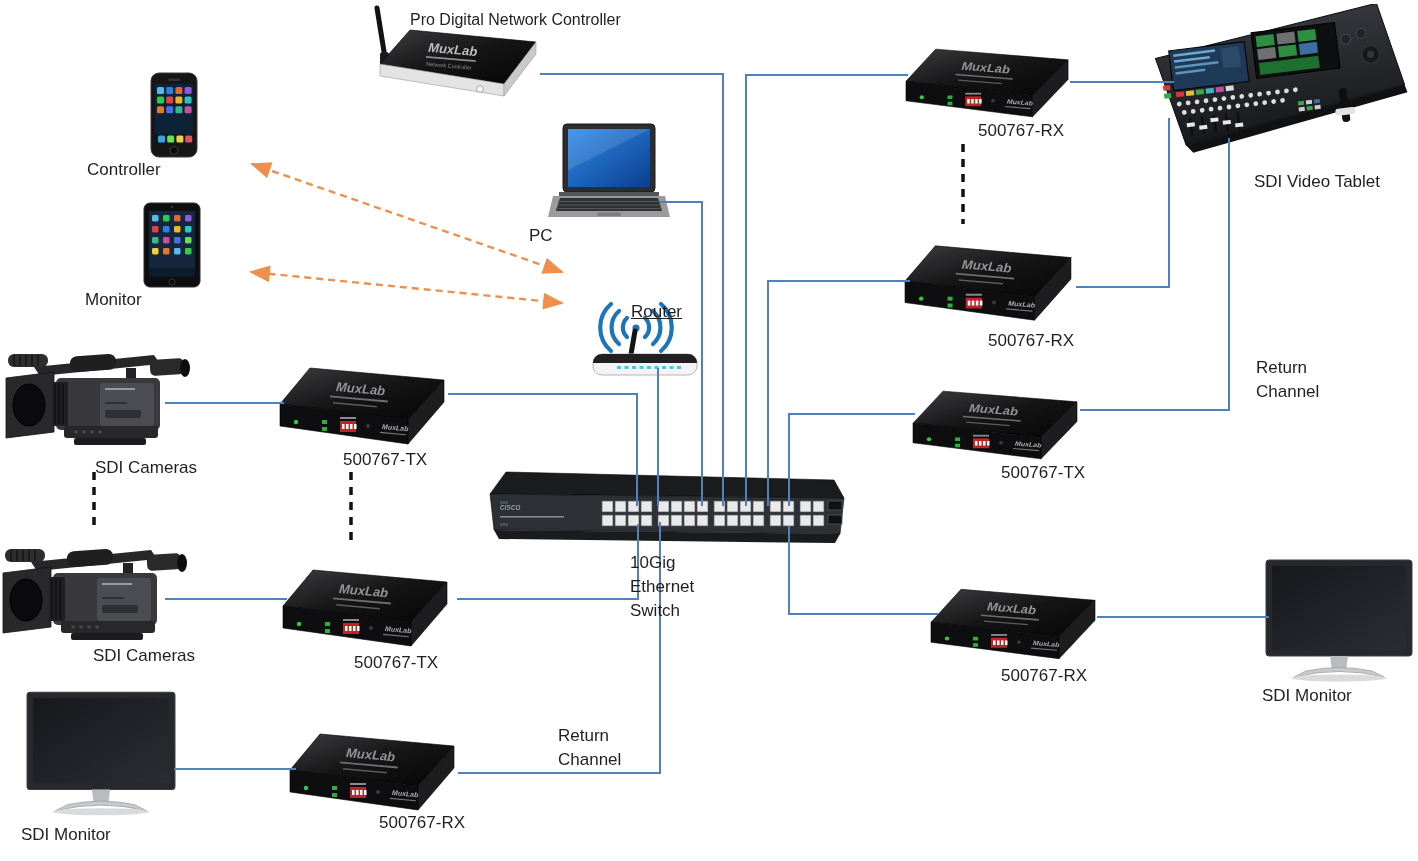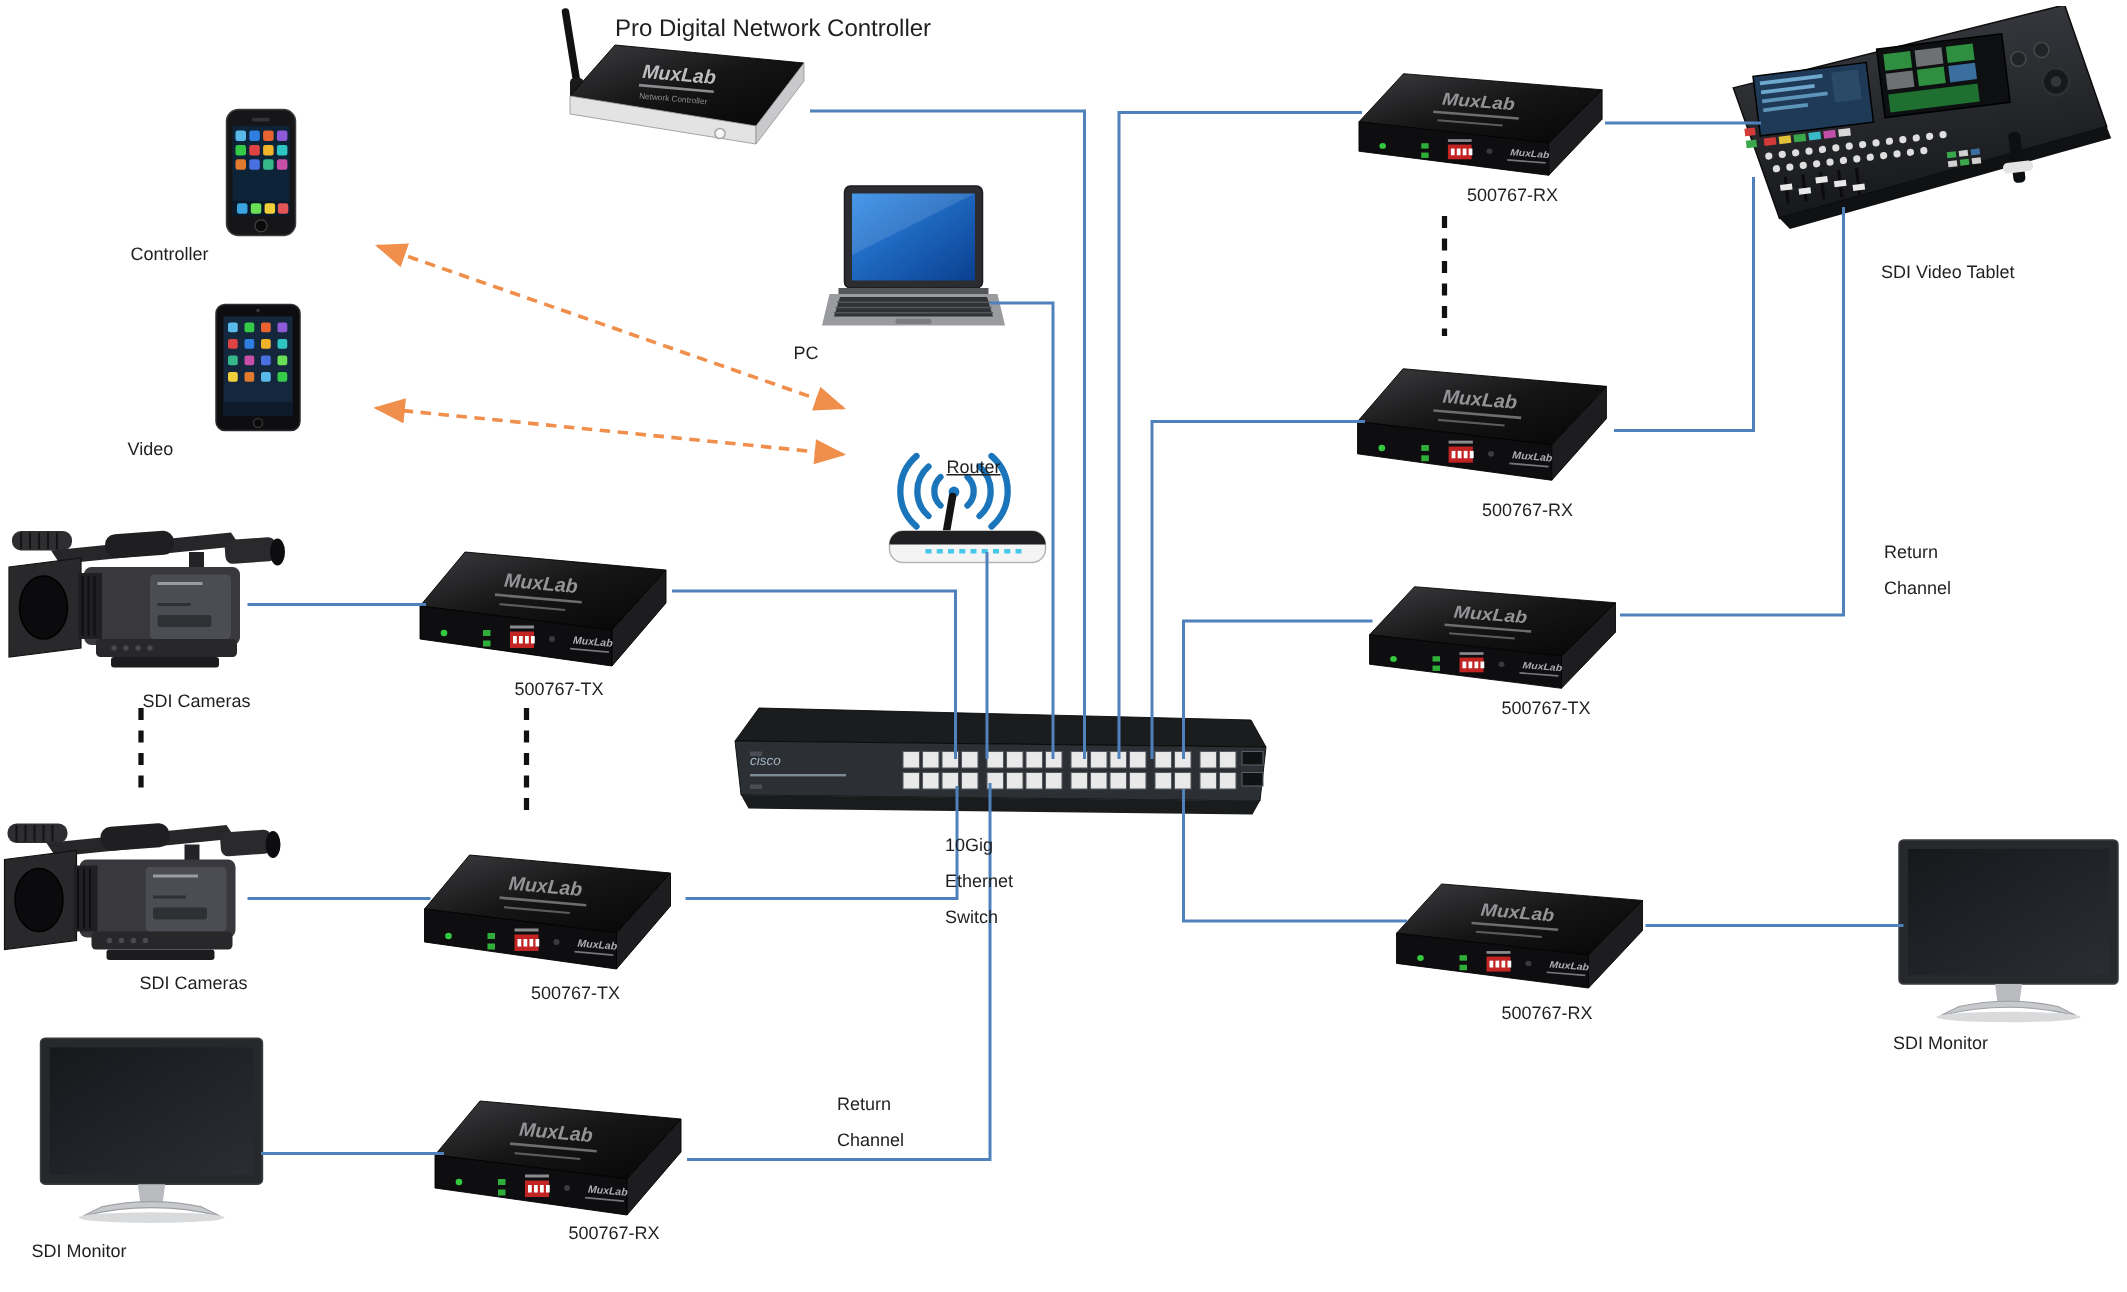--- a/index.html
+++ b/index.html
@@ -2,21 +2,21 @@
 <html><head>
 <meta charset="utf-8">
 <style>
   html,body{margin:0;padding:0;background:#ffffff;}
   .canvas{position:relative;width:1418px;height:861px;background:#ffffff;overflow:hidden;
           font-family:"Liberation Sans", sans-serif;}
   .defs{position:absolute;width:0;height:0;}
   .dev{position:absolute;z-index:2;}
   .dev svg{display:block;width:100%;height:100%;}
   .wires{position:absolute;left:0;top:0;z-index:5;pointer-events:none;}
-  .lbl{position:absolute;z-index:6;color:#1f1f1f;font-size:12px;line-height:19px;
+  .lbl{position:absolute;z-index:6;color:#1f1f1f;font-size:17px;line-height:19px;
        white-space:pre-line;}
   .lbl.c{text-align:left;}
   .lbl.big{font-size:16px;}
   .lbl.multi{line-height:24px;}
   svg text{font-family:"Liberation Sans", sans-serif;}
 </style>
 </head>
 <body>
 
 <div class="canvas">
@@ -439,21 +439,21 @@
     </g>
     <g stroke="#111111" stroke-width="3.5" stroke-dasharray="8 7">
       <line x1="94" y1="472" x2="94" y2="526"></line>
       <line x1="351" y1="472" x2="351" y2="540"></line>
       <line x1="963" y1="144" x2="963" y2="224"></line>
     </g>
   </svg>
 
   <div class="lbl c big" style="left:410px;top:10px;width:300px;">Pro Digital Network Controller</div>
   <div class="lbl c" style="left:87px;top:160px;width:160px;">Controller</div>
-  <div class="lbl c" style="left:85px;top:290px;width:160px;">Video</div>
+  <div class="lbl c" style="left:85px;top:290px;width:160px;">Monitor</div>
   <div class="lbl c" style="left:529px;top:226px;width:160px;">PC</div>
   <div class="lbl" style="left:631px;top:302px;text-decoration:underline;">Router</div>
   <div class="lbl c" style="left:95px;top:458px;width:160px;">SDI Cameras</div>
   <div class="lbl c" style="left:93px;top:646px;width:160px;">SDI Cameras</div>
   <div class="lbl c" style="left:343px;top:450px;width:160px;">500767-TX</div>
   <div class="lbl c" style="left:354px;top:653px;width:160px;">500767-TX</div>
   <div class="lbl c multi" style="left:630px;top:551px;width:160px;">10Gig
 Ethernet
 Switch</div>
   <div class="lbl c" style="left:978px;top:121px;width:160px;">500767-RX</div>

